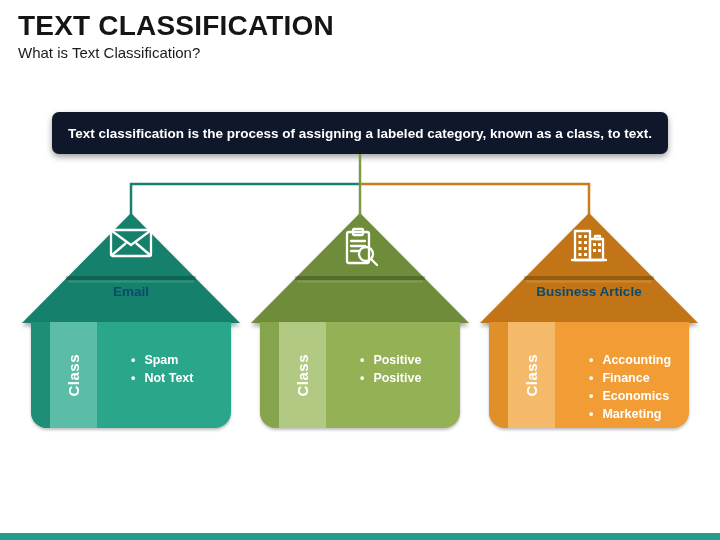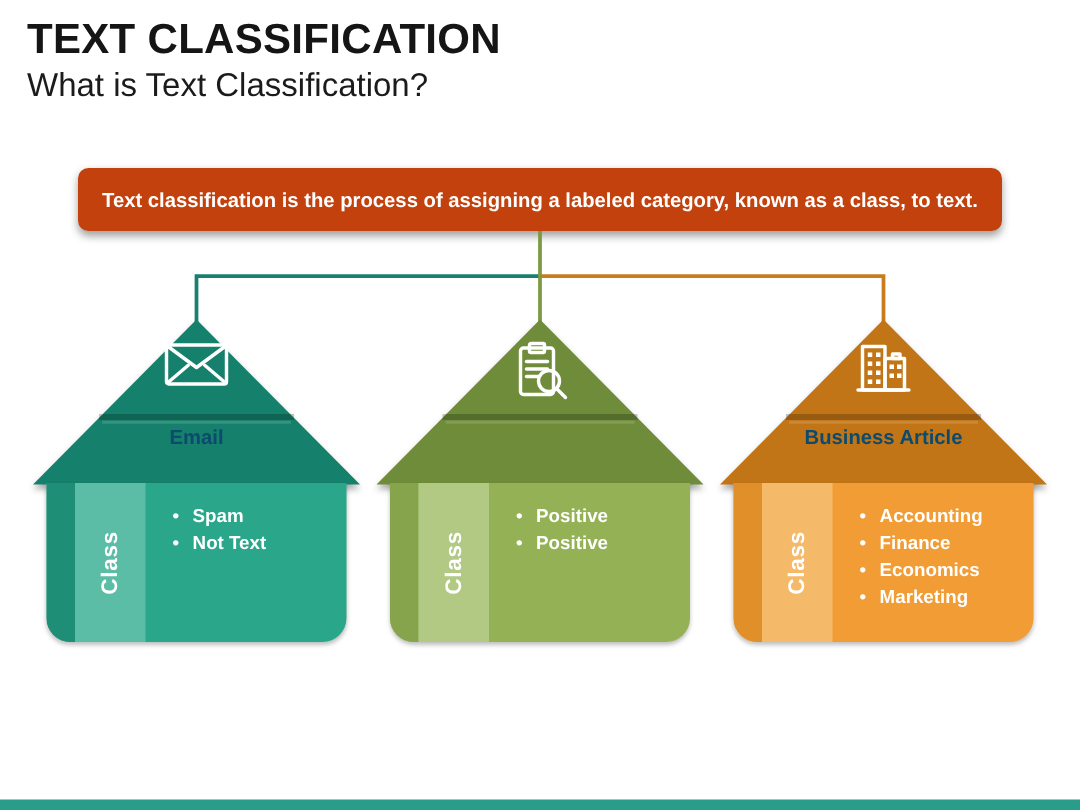--- a/index.html
+++ b/index.html
@@ -5,21 +5,21 @@
   html,body{margin:0;padding:0;background:#fff;}
   .slide{
     position:relative;width:720px;height:540px;overflow:hidden;
     background:#ffffff;font-family:"Liberation Sans",sans-serif;
   }
   .slide-title{
     position:absolute;left:18px;top:10px;font-size:28px;font-weight:bold;
     color:#151515;letter-spacing:.2px;
   }
   .slide-subtitle{
-    position:absolute;left:18px;top:44px;font-size:22px;color:#1b1b1b;
+    position:absolute;left:18px;top:44px;font-size:15px;color:#1b1b1b;
   }
   .banner{
     position:absolute;left:52px;top:112px;width:616px;height:42px;
     border-radius:7px;display:flex;align-items:center;justify-content:center;
     box-shadow:0 3px 6px rgba(0,0,0,.38);
   }
   .banner span{
     color:#ffffff;font-size:13.5px;font-weight:bold;text-align:center;
   }
   .connectors{position:absolute;left:0;top:0;z-index:1;}
@@ -41,37 +41,37 @@
   .edge-strip{position:absolute;left:0;top:0;bottom:0;width:19px;background:var(--edge);}
   .class-band{
     position:absolute;left:19px;top:0;bottom:0;width:47px;background:var(--band);
     display:flex;align-items:center;justify-content:center;
   }
   .class-band span{
     writing-mode:vertical-rl;transform:rotate(180deg);
     color:#ffffff;font-weight:bold;font-size:15px;letter-spacing:.5px;
   }
   .class-items{
-    position:absolute;left:84px;top:13px;margin:0;padding:0;list-style:none;
+    position:absolute;left:84px;top:13px;margin:16px;padding:0;list-style:none;
   }
   .class-items li{
     color:#ffffff;font-size:12.5px;font-weight:bold;line-height:18px;white-space:nowrap;
   }
   .class-items li::before{content:"\2022";margin-right:9px;}
   .footer-bar{position:absolute;left:0;bottom:0;width:100%;height:7px;}
 </style>
 </head>
 <body>
 
 <div class="slide">
 
   <div class="slide-title">TEXT CLASSIFICATION</div>
   <div class="slide-subtitle">What is Text Classification?</div>
 
-  <div class="banner" style="background: #c2410c;">
+  <div class="banner" style="background: #0f172a;">
     <span style="color: rgb(255, 255, 255);">Text classification is the process of assigning a labeled category, known as a class, to text.</span>
   </div>
 
   <svg class="connectors" width="720" height="540">
     <polyline points="131,218 131,184 360,184" fill="none" stroke-width="2.5" stroke="#19806f"></polyline>
     <polyline points="360,184 589,184 589,218" fill="none" stroke-width="2.5" stroke="#c87c1d"></polyline>
     <line x1="360" y1="154" x2="360" y2="218" stroke-width="2.5" stroke="#7b9a41"></line>
   </svg>
 
   <div class="house" style="left: 21px; --base: #2aa78a; --band: #5cbda6; --edge: #1f8e77;">

